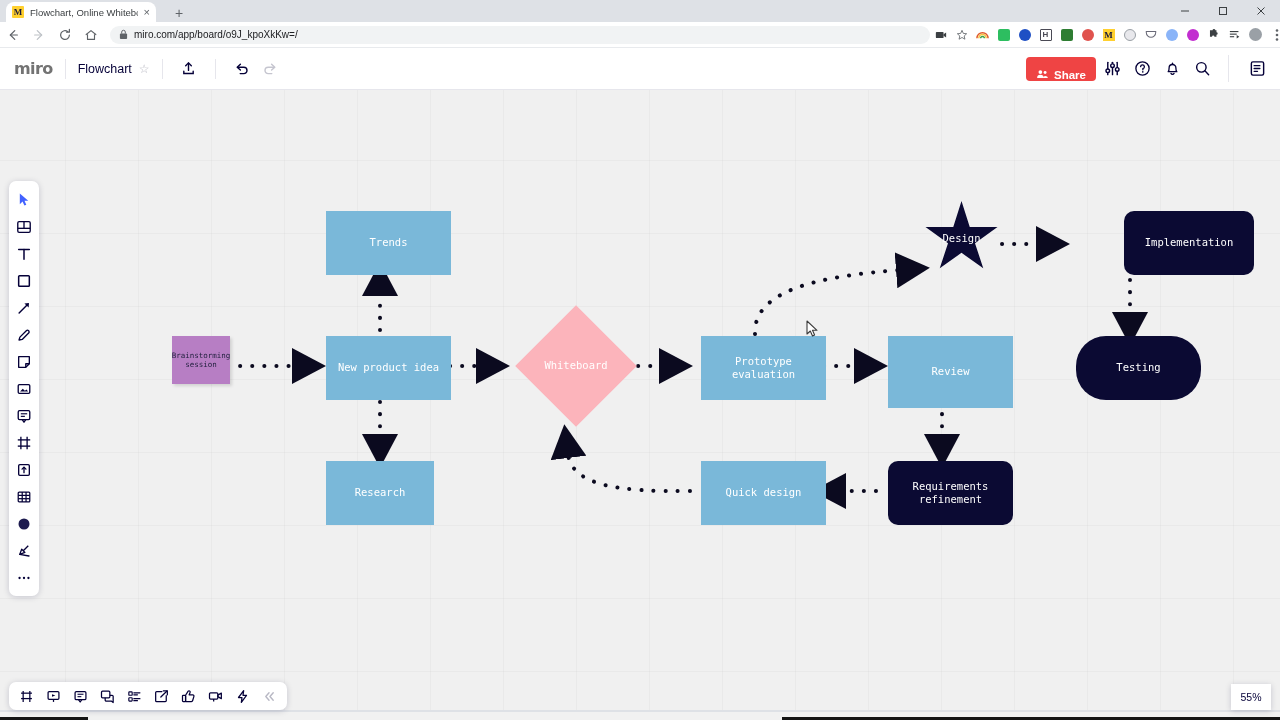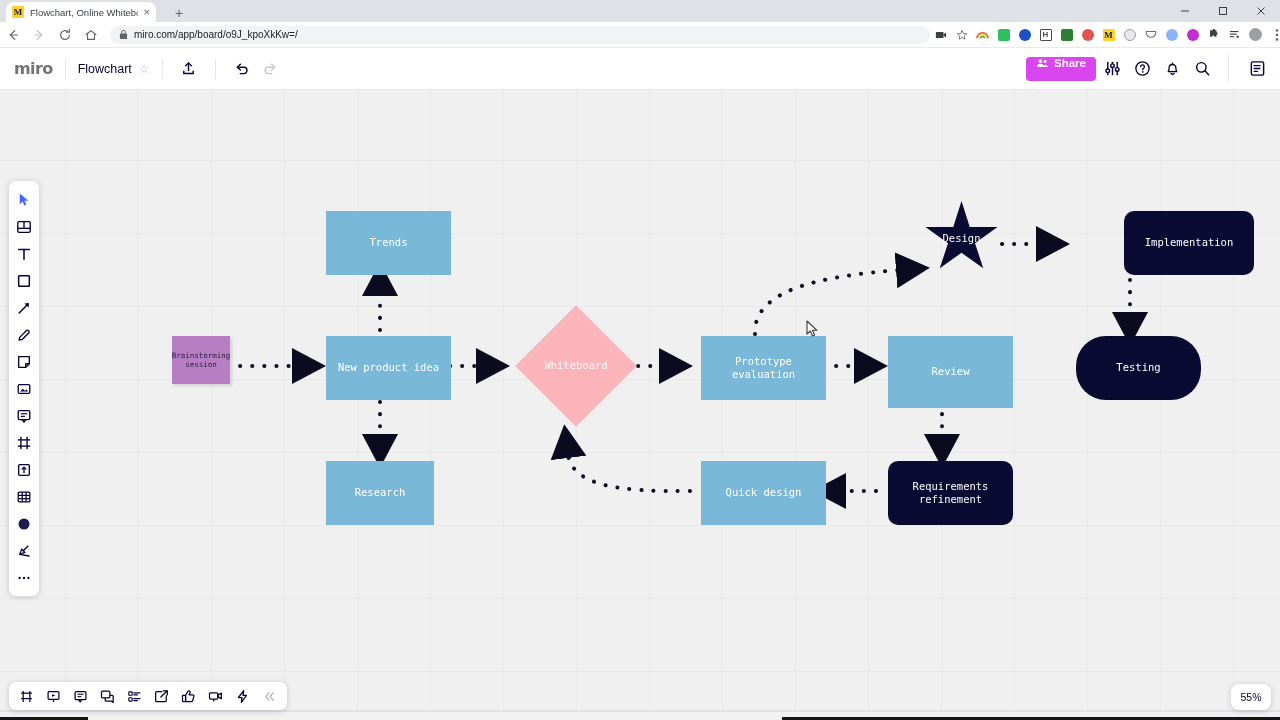--- a/index.html
+++ b/index.html
@@ -90,22 +90,22 @@
   .hdr-divider { width: 1px; height: 20px; background: #e6e6ec; margin: 0 12px; }
   .board-name { font-size: 12.5px; color: #050038; font-weight: 500; cursor: pointer; }
   .star-ico { color: #b9b9c3; font-size: 12px; margin-left: 7px; cursor: pointer; }
   .hdr-btn {
     width: 28px; height: 28px; display: flex; align-items: center;
     justify-content: center; cursor: pointer; color: #050038;
   }
   .hdr-btn.dim { color: #c5c5cf; }
   .hdr-right { margin-left: auto; display: flex; align-items: center; padding-right: 12px; }
   .share-btn {
-    background: #d946ef; color: #fff; border-radius: 4px; height: 24px;
-    display: flex; align-items: flex-start; gap: 5px; padding: 0 10px;
+    background: #ef4444; color: #fff; border-radius: 4px; height: 24px;
+    display: flex; align-items: flex-end; gap: 5px; padding: 0 10px;
     font-size: 11.5px; font-weight: 600; cursor: pointer;
   }
   .hdr-icon {
     width: 27px; height: 27px; display: flex; align-items: center;
     justify-content: center; cursor: pointer; color: #050038; margin-left: 3px;
   }
 
   
   .canvas {
     position: absolute; left: 0; top: 90px; width: 1280px; height: 620px;
@@ -184,21 +184,21 @@
     box-shadow: 0 1px 6px rgba(8,8,58,0.18);
     display: flex; align-items: center; padding: 0 4px; z-index: 20;
   }
   .btool {
     width: 27px; height: 26px; display: flex; align-items: center;
     justify-content: center; cursor: pointer; color: #050038;
   }
   .btool.dim { color: #b8b8c4; font-size: 12px; }
   .zoom-box {
     position: absolute; right: 9px; bottom: 10px;
-    background: #fff; border-radius: 8px; height: 26px; min-width: 40px;
+    background: #fff; border-radius: 0; height: 26px; min-width: 40px;
     box-shadow: 0 1px 6px rgba(8,8,58,0.18);
     display: flex; align-items: center; justify-content: center;
     font-size: 10.5px; color: #050038; font-weight: 500; padding: 0 8px;
     cursor: pointer; z-index: 20;
   }
 
   .bottom-strip {
     position: absolute; left: 0; bottom: 0; width: 1280px; height: 8px;
     background: #f1f1f1;
   }

